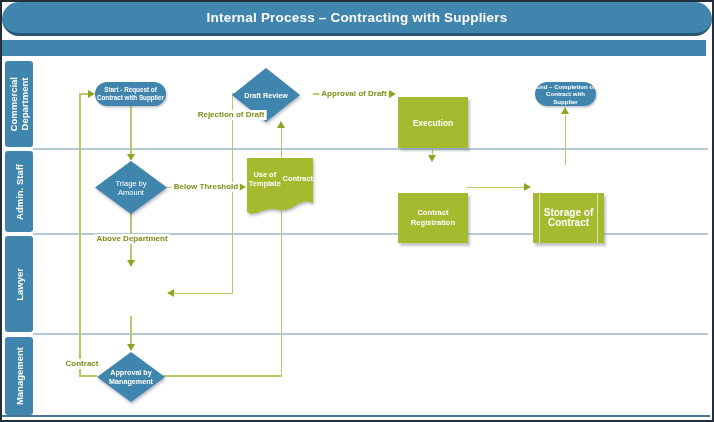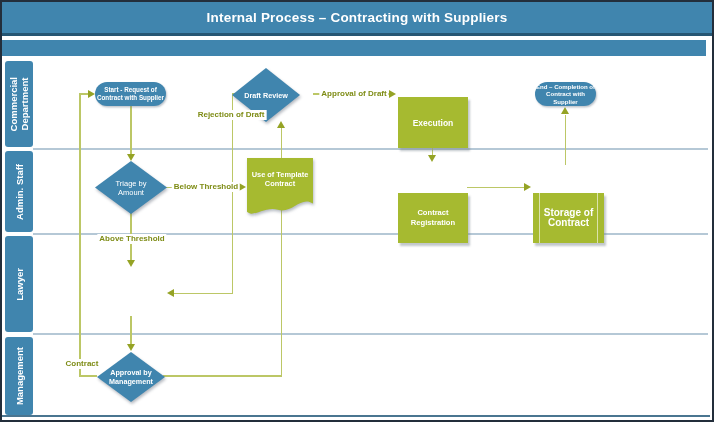--- a/index.html
+++ b/index.html
@@ -6,21 +6,21 @@
   #canvas{
     position:relative;width:714px;height:422px;box-sizing:border-box;
     border:2px solid var(--frame-border,#232E3B);background:#fff;overflow:hidden;
     font-family:"Liberation Sans",sans-serif;
   }
   
   .title-bar{
     position:absolute;left:0;top:0;width:710px;height:31px;
     background:var(--blue,#4085AE);border-bottom:3px solid var(--title-underline,#265673);
     display:flex;align-items:center;justify-content:center;
-    color:#fff;font-size:13.5px;font-weight:bold;letter-spacing:.2px;
+    color:#fff;font-size:13.5px;font-weight:bold;letter-spacing:.2px;border-radius:17px;
   }
   .band2{position:absolute;left:0;top:38px;width:704px;height:16px;background:var(--blue,#4085AE);}
   
   .lane-tab{
     position:absolute;left:3px;width:28px;background:var(--blue,#4085AE);border-radius:3px;
     display:flex;align-items:center;justify-content:center;
   }
   .lane-tab span{
     writing-mode:vertical-rl;transform:rotate(180deg);
     color:#fff;font-size:9.5px;font-weight:bold;text-align:center;line-height:11px;white-space:pre-line;
@@ -49,21 +49,21 @@
         box-shadow:1.5px 2.5px 2px rgba(120,130,140,.45);margin-top:30px;}
   .dwrap{position:absolute;z-index:3;filter:drop-shadow(1px 2px 1.5px rgba(90,100,115,.45));}
   .diamond{width:100%;height:100%;background:var(--blue,#4085AE);
            clip-path:polygon(50% 0%,100% 50%,50% 100%,0% 50%);
            display:flex;flex-direction:column;align-items:center;justify-content:center;
            color:#fff;text-align:center;font-size:7.5px;line-height:9px;}
   .diamond.bold{font-weight:bold;font-size:7.2px;}
   .doc{position:absolute;z-index:3;filter:drop-shadow(1.5px 2px 1.5px rgba(110,120,135,.5));}
   .doc svg{position:absolute;left:0;top:0;width:100%;height:100%;}
   .doc .doc-text{position:absolute;left:0;top:0;width:100%;height:72%;
-       display:flex;flex-direction:column;align-items:center;justify-content:center;
+       display:flex;flex-direction:row;align-items:center;justify-content:center;
        color:#fff;font-size:7.4px;font-weight:bold;line-height:9px;text-align:center;}
   .storage-line{position:absolute;top:0;width:1.4px;height:100%;background:rgba(255,255,255,.6);}
 </style>
 </head>
 <body>
 
 <div id="canvas">
 
   <div class="title-bar">
     <span>Internal Process – Contracting with Suppliers</span>
@@ -114,21 +114,21 @@
   <div class="ah ah-up" style="left:275px;top:119px"></div>
   <div class="ah ah-left" style="left:165px;top:287px"></div>
   <div class="ah ah-right" style="left:387px;top:88px"></div>
   <div class="ah ah-down" style="left:426px;top:153px"></div>
   <div class="ah ah-right" style="left:522px;top:181px"></div>
   <div class="ah ah-up" style="left:559px;top:105px"></div>
 
   <div class="edge-label" style="left:352px;top:92px">Approval of Draft</div>
   <div class="edge-label" style="left:229px;top:113px">Rejection of Draft</div>
   <div class="edge-label" style="left:204px;top:185px">Below Threshold</div>
-  <div class="edge-label" style="left:130px;top:237px">Above Threshold</div>
+  <div class="edge-label" style="left:130px;top:237px">Above Department</div>
   <div class="edge-label" style="left:80px;top:362px">Contract</div>
 
   <div class="node stadium" style="left:93px;top:80px;width:71px;height:24px">
     <span>Start - Request of</span>
     <span>Contract with Supplier</span>
   </div>
 
   <div class="dwrap" style="left:230px;top:66px;width:68px;height:54px">
     <div class="diamond bold">
       <span>Draft Review</span>

